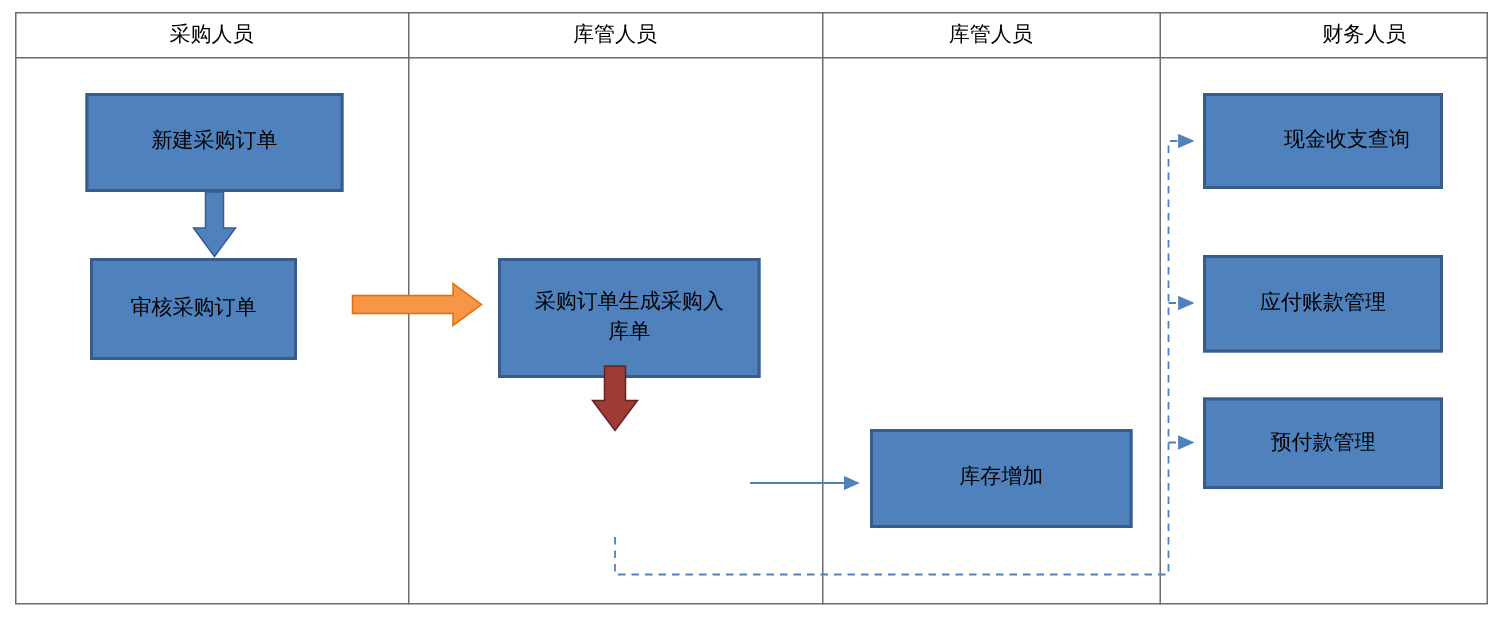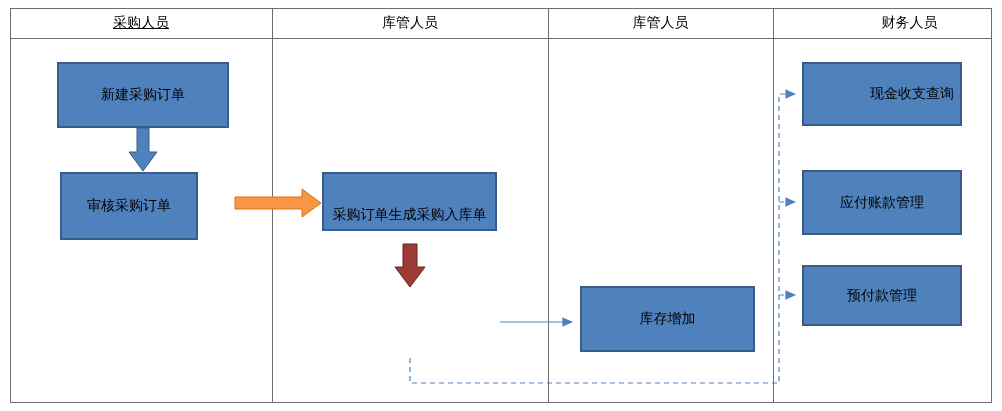--- a/index.html
+++ b/index.html
@@ -37,62 +37,62 @@
   }
   .node {
     position: absolute;
     background: #4f81bd;
     border: 2px solid #385d8a;
     color: #000000;
     display: flex; align-items: center; justify-content: center;
     text-align: center;
     font-size: 14px;
     line-height: 1.4;
-    padding: 4px 6px;
+    padding: 4px 20px;
   }
   svg.overlay {
     position: absolute;
     left: 0; top: 0;
     width: 1002px; height: 411px;
     pointer-events: none;
   }
 </style>
 </head>
 <body>
 
 <div class="canvas">
 
   <div class="frame"></div>
   <div class="vline" style="left:272px;"></div>
   <div class="vline" style="left:548px;"></div>
   <div class="vline" style="left:773px;"></div>
   <div class="hline"></div>
 
-  <div class="lane-header" style="left:10px; width:262px;text-decoration:underline;">
+  <div class="lane-header" style="left:10px; width:262px;">
     <span>采购人员</span>
   </div>
   <div class="lane-header" style="left:272px; width:276px;">
     <span>库管人员</span>
   </div>
   <div class="lane-header" style="left:548px; width:225px;">
     <span>库管人员</span>
   </div>
   <div class="lane-header" style="left:773px; width:219px;margin-left:27px;">
     <span>财务人员</span>
   </div>
 
   <div class="node" style="left:57px; top:62px; width:172px; height:66px;">
     <span>新建采购订单</span>
   </div>
 
   <div class="node" style="left:60px; top:172px; width:138px; height:68px;">
     <span>审核采购订单</span>
   </div>
 
-  <div class="node" style="left:322px; top:172px; width:175px; height:59px;align-items:flex-end;">
+  <div class="node" style="left:332px; top:172px; width:175px; height:80px;">
     <span>采购订单生成采购入库单</span>
   </div>
 
 
   <div class="node" style="left:580px; top:286px; width:175px; height:66px;">
     <span>库存增加</span>
   </div>
 
   <div class="node" style="left:802px; top:62px; width:160px; height:64px;justify-content:flex-end;">
     <span>现金收支查询</span>

